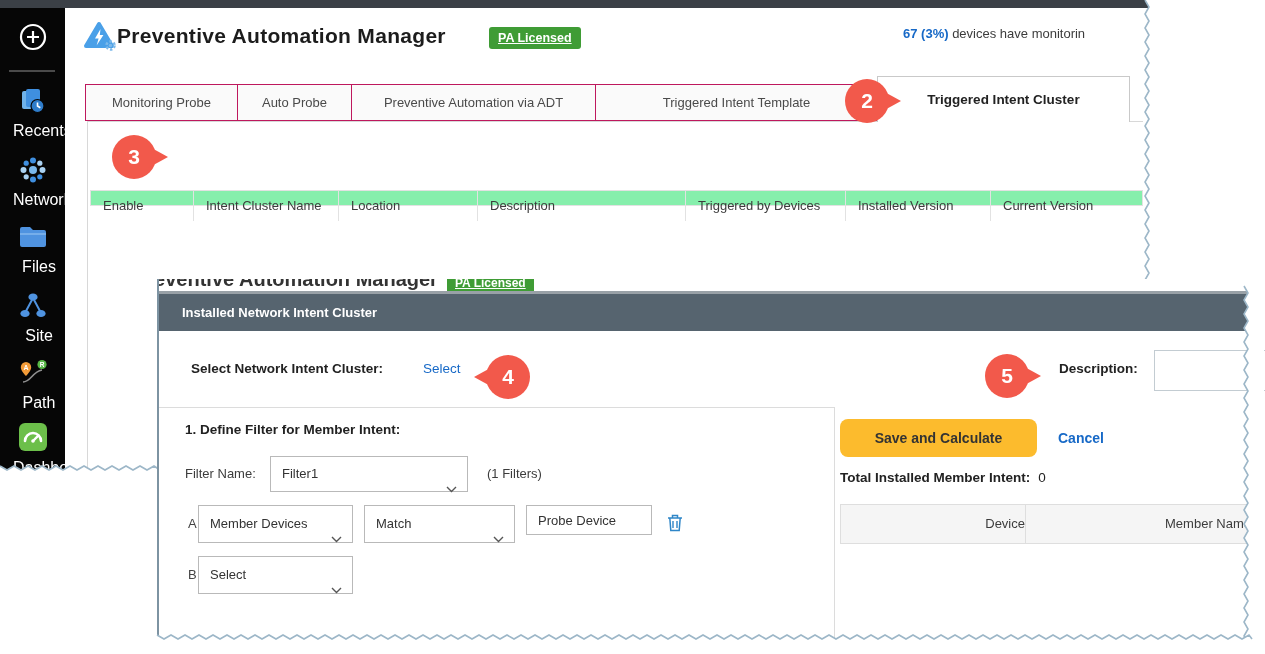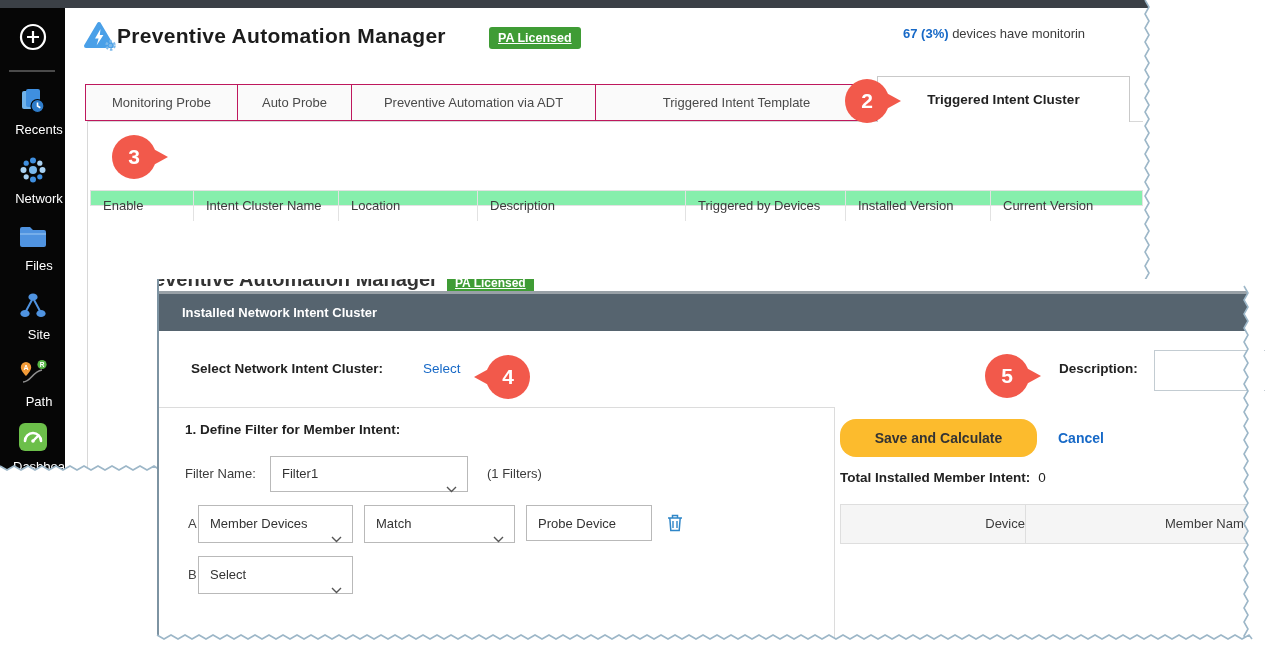--- a/index.html
+++ b/index.html
@@ -4,21 +4,21 @@
 <style>
   * { margin:0; padding:0; box-sizing:border-box; }
   html,body { background:#fff; }
   body { font-family:"Liberation Sans","DejaVu Sans",sans-serif; color:#333; }
   .canvas { position:relative; width:1265px; height:654px; overflow:hidden; background:#fff; }
 
   
   .topbar { position:absolute; left:0; top:0; width:1152px; height:8px; background:#3b4046; }
   .sidebar { position:absolute; left:0; top:8px; width:65px; height:464px; background:#060606; z-index:1; }
   .side-item { position:absolute; left:0; width:65px; text-align:center; }
-  .side-item .lab { display:block; color:#fff; font-size:13px; margin-top:2px;margin-left:13px; }
+  .side-item .lab { display:block; color:#fff; font-size:16px; margin-top:2px;margin-left:13px; }
   .side-divider { position:absolute; left:9px; top:62px; width:46px; height:2px; background:#4a4a4a; }
 
   
   .app-icon { position:absolute; left:84px; top:21px; }
   .page-title { position:absolute; left:117px; top:24px; font-size:21px; letter-spacing:.3px; color:#1c1c1c; }
   .license-badge { position:absolute; left:489px; top:27px; height:22px; line-height:22px; padding:0 9px;
     background:#3f9c35; border-radius:3px; color:#fff; font-size:12.5px; font-weight:bold; text-decoration:underline; }
   .monitor-note { position:absolute; left:903px; top:26px; font-size:13px; color:#3c3c3c; white-space:nowrap; }
   .monitor-note b { color:#1769c7; }
 
@@ -82,27 +82,27 @@
   .filter-count { position:absolute; left:328px; top:177px; height:36px; line-height:36px; font-size:13px; color:#3c3c3c; }
 
   .dd { position:absolute; height:36px; border:1px solid #b9b9b9; background:#fff; font-size:13px; color:#333;
     line-height:34px; padding-left:11px; cursor:pointer; }
   .dd .chev { position:absolute; right:10px; top:15px; }
   .dd.filter-name { left:111px; top:177px; width:198px; }
   .row-key { position:absolute; font-size:13px; color:#444; height:38px; line-height:38px; }
   .row-key.ka { left:29px; top:226px; } .row-key.kb { left:29px; top:277px; }
   .dd.a-field { left:39px;  top:226px; width:155px; height:38px; line-height:36px; }
   .dd.a-op    { left:205px; top:226px; width:151px; height:38px; line-height:36px; }
-  .ti.a-val   { position:absolute; left:367px; top:226px; width:126px; height:36px; border:1px solid #b9b9b9;
+  .ti.a-val   { position:absolute; left:367px; top:226px; width:126px; height:30px; border:1px solid #b9b9b9;
     font-size:13px; color:#333; padding-left:11px; font-family:inherit; }
   .trash-btn { position:absolute; left:508px; top:235px; cursor:pointer; }
   .dd.b-field { left:39px; top:277px; width:155px; height:38px; line-height:36px; }
 
   .save-btn { position:absolute; left:681px; top:140px; width:197px; height:38px; background:#fcbb2d; border:none;
-    border-radius:16px; font-size:14px; font-weight:600; color:#333; font-family:inherit; cursor:pointer; }
+    border-radius:8px; font-size:14px; font-weight:600; color:#333; font-family:inherit; cursor:pointer; }
   .cancel-link { position:absolute; left:899px; top:140px; height:38px; line-height:38px; font-size:14px;
     font-weight:600; color:#1769c7; cursor:pointer; }
   .total-row { position:absolute; left:681px; top:191px; font-size:13.5px; color:#222; }
   .total-row .tl { font-weight:bold; } .total-row .tv { margin-left:8px; }
 
   .result-head { position:absolute; left:681px; top:225px; width:412px; height:40px; display:flex;
     background:#f5f5f5; border:1px solid #dedede; }
   .result-head .hc { height:38px; line-height:38px; padding-left:13px; font-size:13px; color:#3c3c3c;
     border-right:1px solid #dedede;text-align:right; }
   .result-head .rc1 { width:185px; } .result-head .rc2 { width:225px; border-right:none; }

